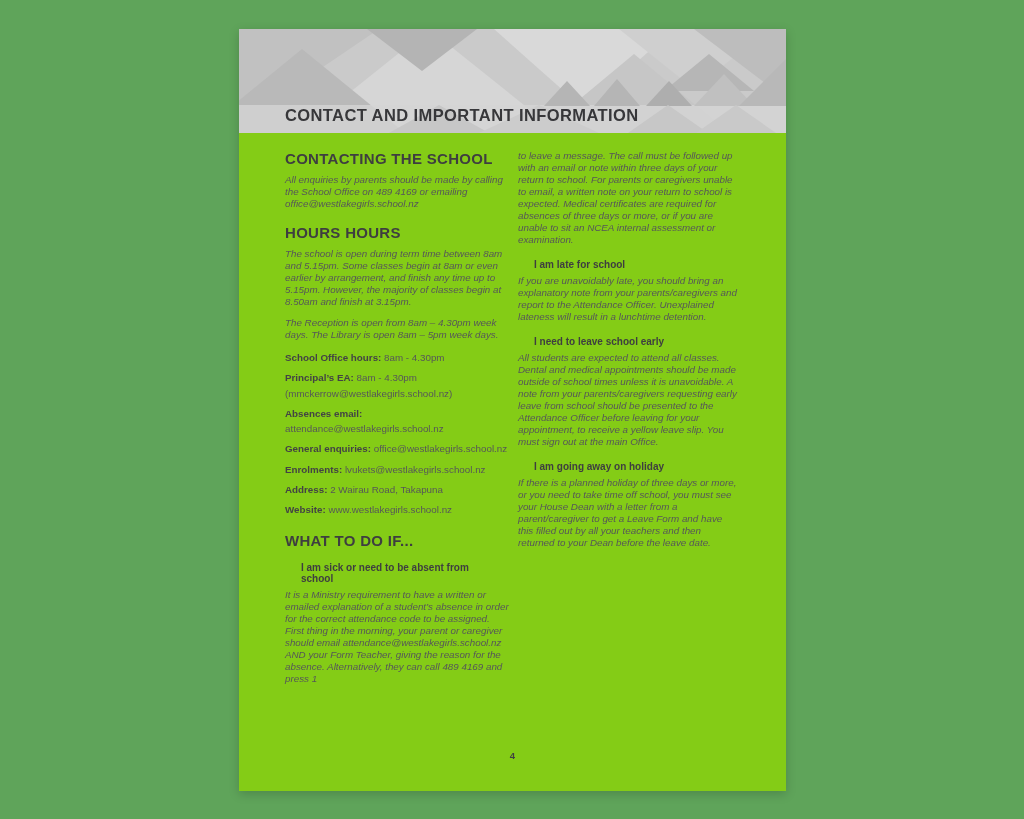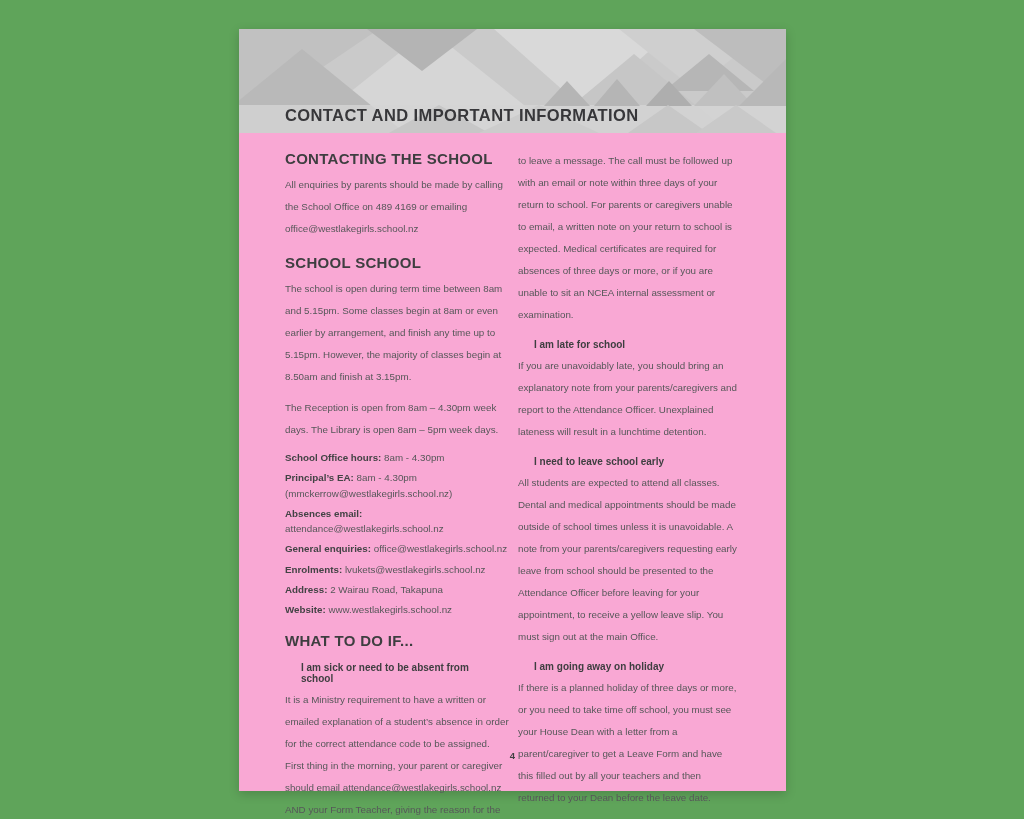--- a/index.html
+++ b/index.html
@@ -3,21 +3,21 @@
 <meta charset="utf-8">
 <style>
   html,body{margin:0;padding:0;}
   body{
     width:1024px;height:819px;position:relative;overflow:hidden;
     font-family:"Liberation Sans","DejaVu Sans",sans-serif;
     background:#5fa45a;
   }
   .page{
     position:absolute;left:239px;top:29px;width:547px;height:762px;
-    background:#f9a8d4;box-shadow:0 3px 10px rgba(0,0,0,0.18);
+    background:#84cc16;box-shadow:0 3px 10px rgba(0,0,0,0.18);
   }
   .page-header{
     position:absolute;top:0;left:0;width:547px;height:104px;overflow:hidden;
   }
   .page-header svg{display:block;width:547px;height:104px;}
   .page-title{
     position:absolute;left:46px;bottom:8px;
     font-size:16.5px;font-weight:600;letter-spacing:0.4px;
     color:#37373a;white-space:nowrap;
   }
@@ -29,21 +29,21 @@
   .col-right{left:279px;width:222px;}
   .h2{
     font-size:15px;font-weight:700;letter-spacing:0.3px;
     color:#3e3e40;margin:14px 0 7px;
   }
   .col .h2:first-child{margin-top:0;}
   .h3{
     font-size:10px;font-weight:700;color:#3e3e40;margin:13px 16px 5px;
   }
   .para{
-    font-size:9.8px;line-height:22px;margin:0 0 9px;word-break:break-word;
+    font-size:9.8px;line-height:12px;margin:0 0 9px;word-break:break-word;font-style:italic;
   }
   .kv{
     font-size:9.8px;line-height:15.3px;margin:0 0 5px;word-break:break-word;
   }
   .kv-label{font-weight:700;color:#434345;}
   .page-number{
     position:absolute;left:0;right:0;bottom:30px;text-align:center;
     font-size:9.5px;font-weight:700;color:#414042;
   }
 </style>
@@ -74,21 +74,21 @@
       <polygon points="500,77 547,30 547,77" fill="#b8b8b8"></polygon>
       <polygon points="389,104 429,76 469,104" fill="#c7c7c7"></polygon>
       <polygon points="457,104 497,76 537,104" fill="#c9c9c9"></polygon>
     </svg>
     <div class="page-title">CONTACT AND IMPORTANT INFORMATION</div>
   </div>
 
   <div class="col col-left">
       <div class="h2">CONTACTING THE SCHOOL</div>
       <div class="para">All enquiries by parents should be made by calling the School Office on 489 4169 or emailing office@westlakegirls.school.nz</div>
-      <div class="h2">SCHOOL SCHOOL</div>
+      <div class="h2">HOURS HOURS</div>
       <div class="para">The school is open during term time between 8am and 5.15pm. Some classes begin at 8am or even earlier by arrangement, and finish any time up to 5.15pm. However, the majority of classes begin at 8.50am and finish at 3.15pm.</div>
       <div class="para">The Reception is open from 8am – 4.30pm week days. The Library is open 8am – 5pm week days.</div>
       <div class="kv"><span class="kv-label">School Office hours:</span> 8am - 4.30pm</div>
       <div class="kv"><span class="kv-label">Principal’s EA:</span> 8am - 4.30pm (mmckerrow@westlakegirls.school.nz)</div>
       <div class="kv"><span class="kv-label">Absences email:</span> attendance@westlakegirls.school.nz</div>
       <div class="kv"><span class="kv-label">General enquiries:</span> office@westlakegirls.school.nz</div>
       <div class="kv"><span class="kv-label">Enrolments:</span> lvukets@westlakegirls.school.nz</div>
       <div class="kv"><span class="kv-label">Address:</span> 2 Wairau Road, Takapuna</div>
       <div class="kv"><span class="kv-label">Website:</span> www.westlakegirls.school.nz</div>
       <div class="h2">WHAT TO DO IF...</div>

